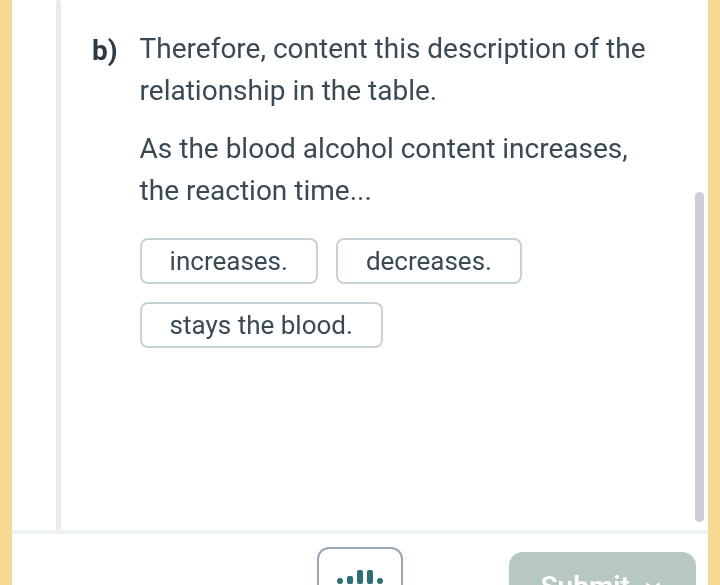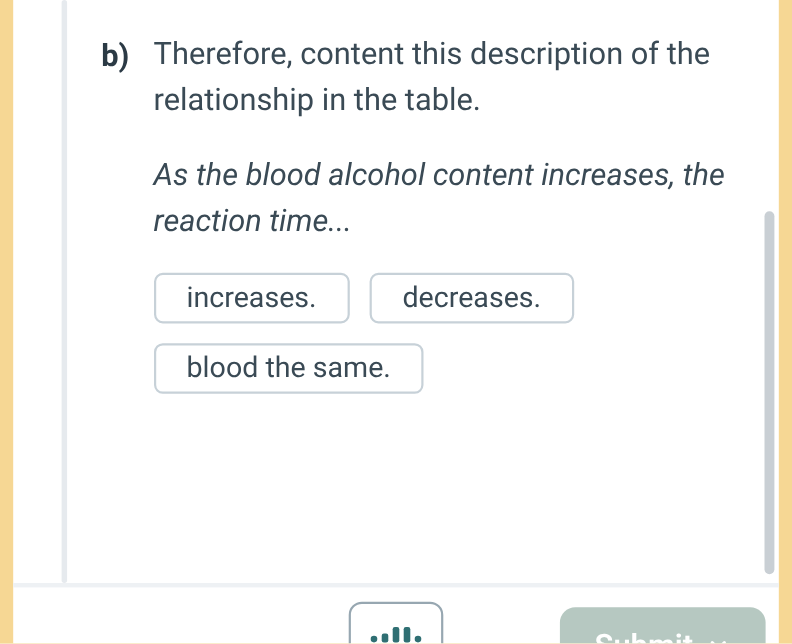--- a/index.html
+++ b/index.html
@@ -47,21 +47,21 @@
     .qbody {
       flex: 1 1 auto;
       color: #3a4a55;
     }
     .qtext, .prompt {
       font-size: 28px;
       line-height: 1.5;
       color: #3a4a55;
       font-weight: 400;
     }
-    .prompt { margin-top: 26px; font-style: italic; }
+    .prompt { margin-top: 16px; }
     .options {
       margin-top: 26px;
       display: flex;
       flex-wrap: wrap;
       gap: 18px;
     }
     .option-btn {
       border: 2px solid #c7d1d8;
       background: #ffffff;
       color: #3a4a55;
@@ -148,21 +148,21 @@
     <div class="left-rule"></div>
 
     <div class="qrow">
       <div class="qlabel">b)</div>
       <div class="qbody">
         <div class="qtext">Therefore, content this description of the relationship in the table.</div>
         <div class="prompt">As the blood alcohol content increases, the reaction time...</div>
         <div class="options">
           <button class="option-btn">increases.</button>
           <button class="option-btn">decreases.</button>
-          <button class="option-btn">blood the same.</button>
+          <button class="option-btn">stays the blood.</button>
         </div>
       </div>
     </div>
 
     <div class="scroll-thumb"></div>
   </div>
 
   <div class="bottom-bar">
     <button class="tool-btn">
       <span class="bar-icon">

